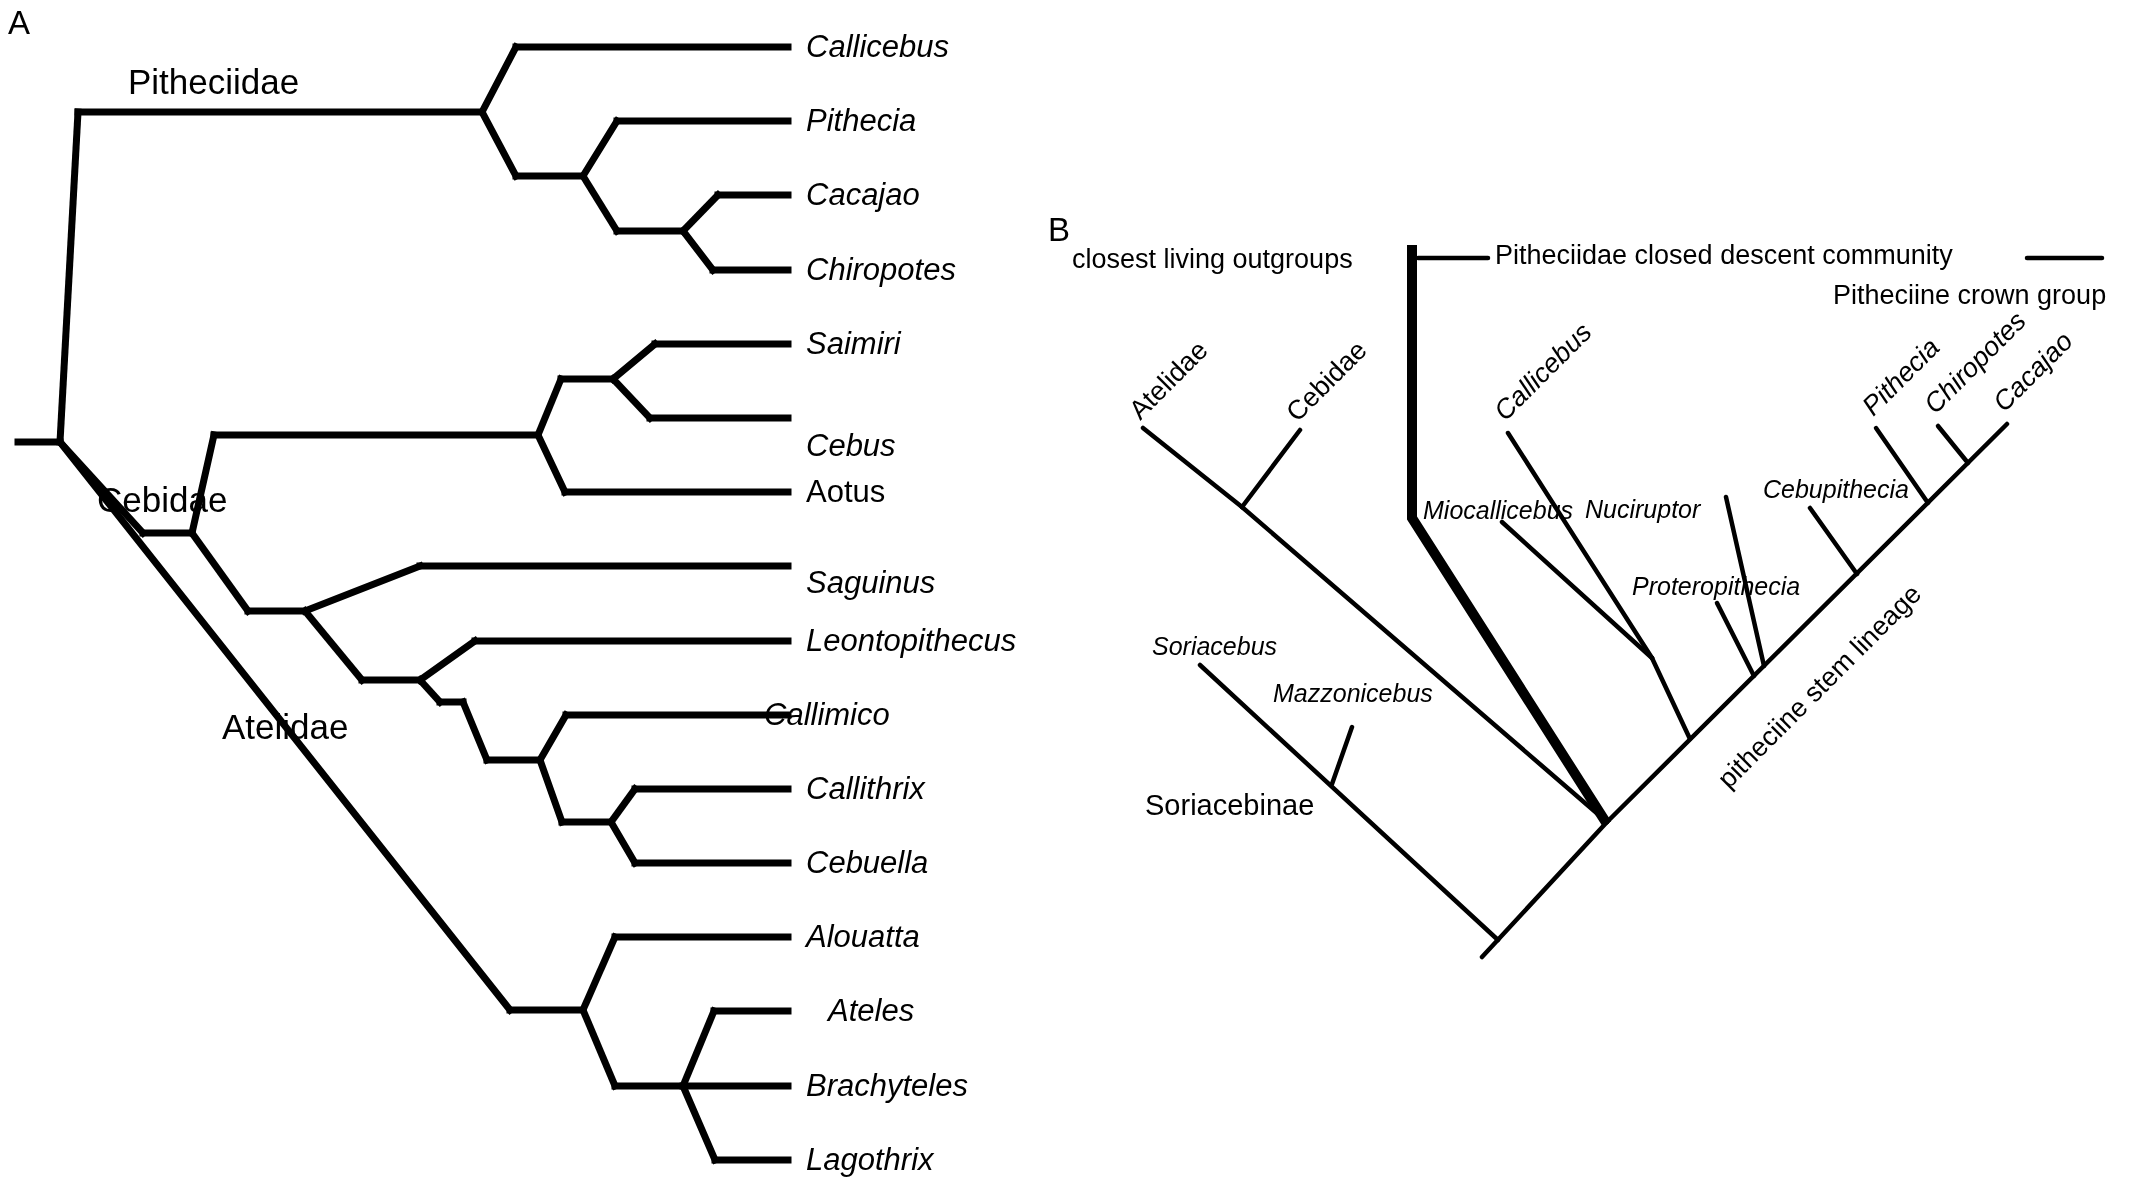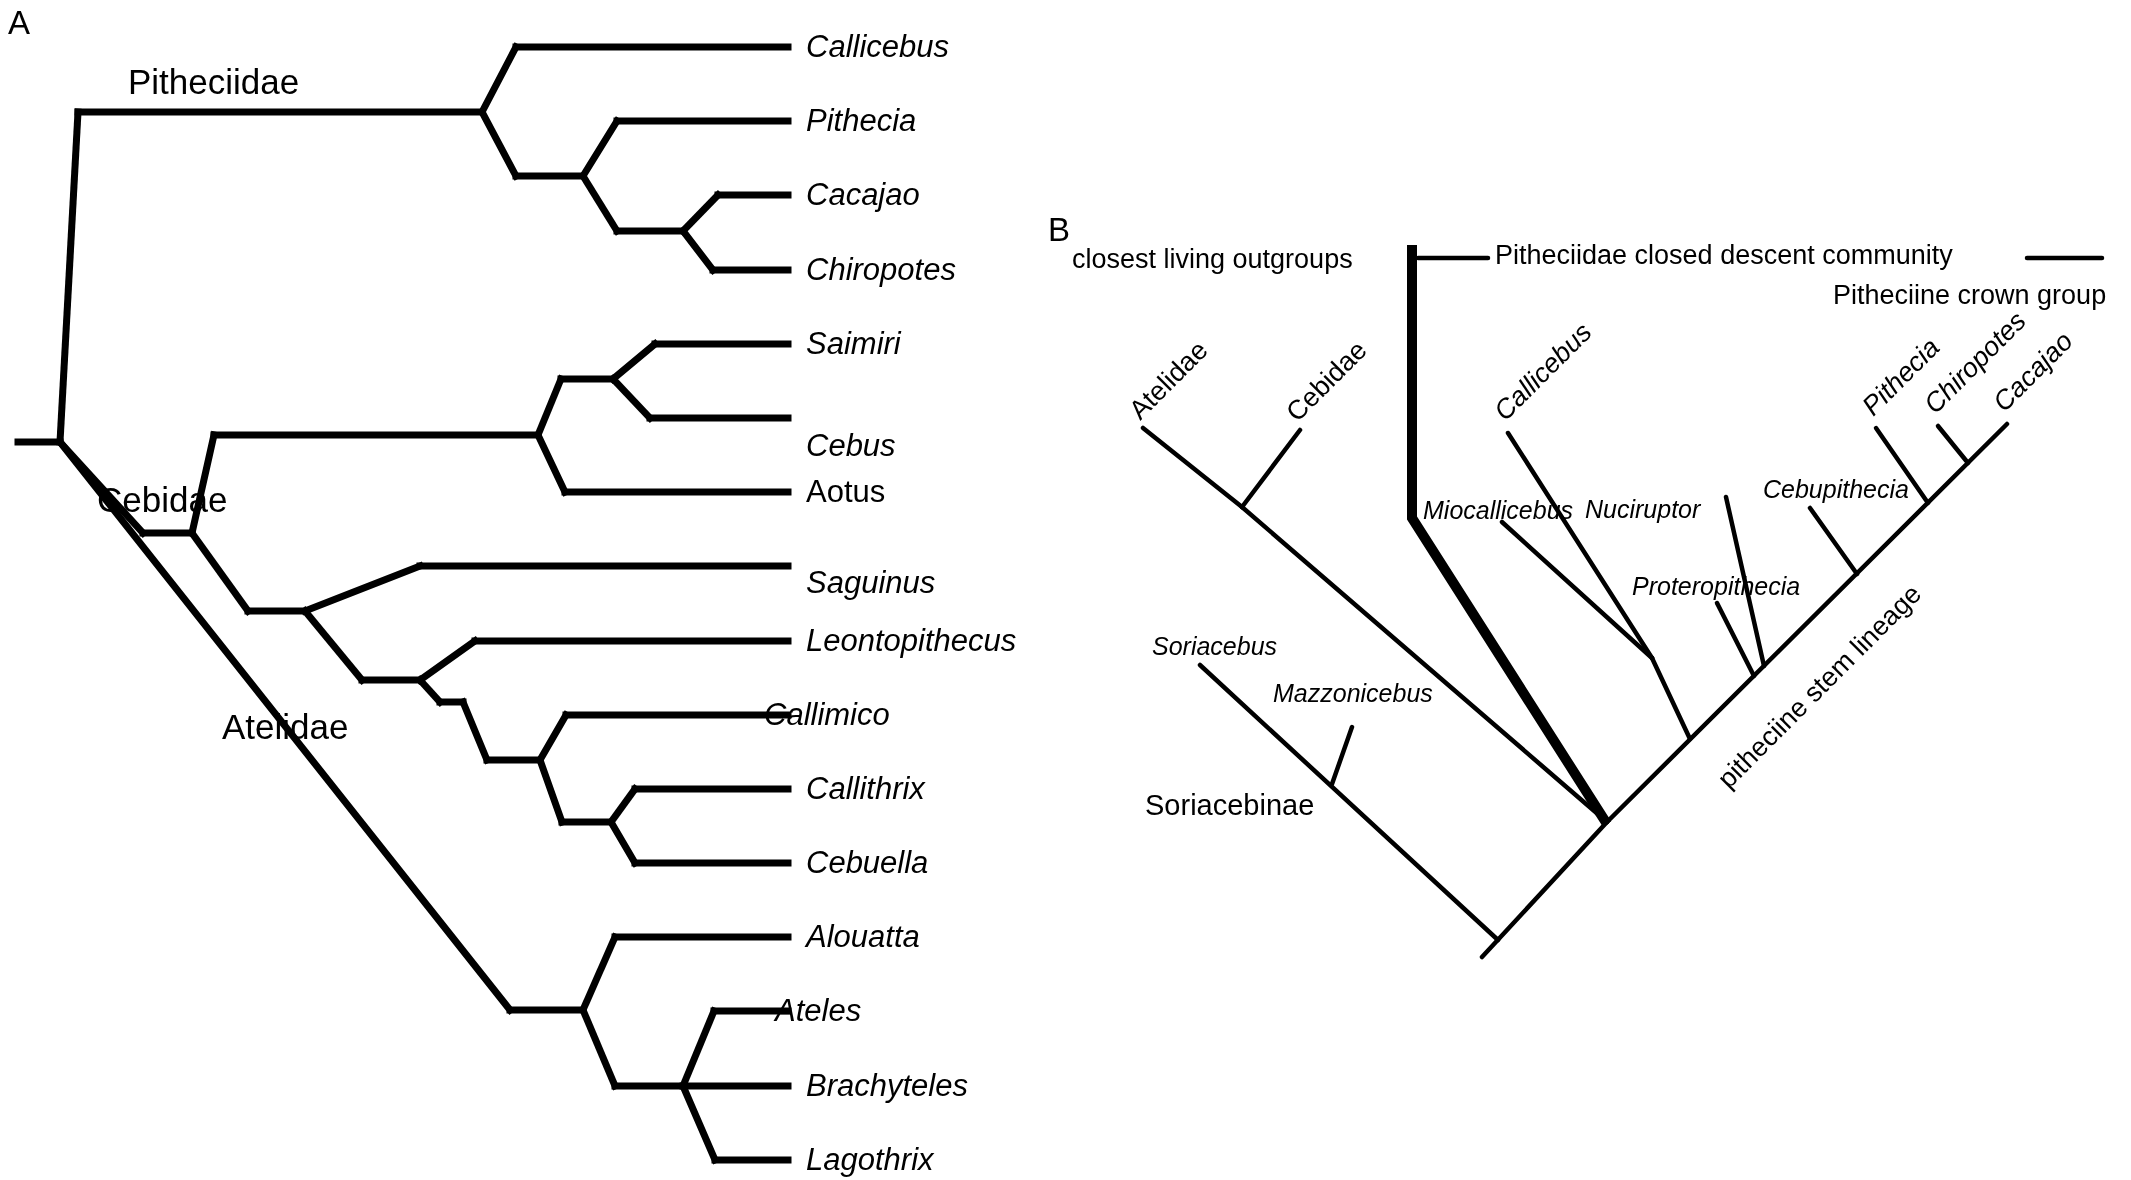--- a/index.html
+++ b/index.html
@@ -135,21 +135,21 @@
       <div class="lbl taxonA" style="left: 806px; top: 253px;">Chiropotes</div>
       <div class="lbl taxonA" style="left: 806px; top: 327px;">Saimiri</div>
       <div class="lbl taxonA" style="left: 806px; top: 401px; margin-top: 28px;">Cebus</div>
       <div class="lbl taxonA upright" style="left: 806px; top: 475px;">Aotus</div>
       <div class="lbl taxonA" style="left: 806px; top: 526px; margin-top: 40px;">Saguinus</div>
       <div class="lbl taxonA" style="left: 806px; top: 624px;">Leontopithecus</div>
       <div class="lbl taxonA" style="left: 764px; top: 698px;">Callimico</div>
       <div class="lbl taxonA" style="left: 806px; top: 772px;">Callithrix</div>
       <div class="lbl taxonA" style="left: 806px; top: 846px;">Cebuella</div>
       <div class="lbl taxonA" style="left: 806px; top: 920px;">Alouatta</div>
-      <div class="lbl taxonA" style="left: 775px; top: 994px;">Ateles</div>
+      <div class="lbl taxonA" style="left: 828px; top: 994px;">Ateles</div>
       <div class="lbl taxonA" style="left: 806px; top: 1069px;">Brachyteles</div>
       <div class="lbl taxonA" style="left: 806px; top: 1143px;">Lagothrix</div>
       <div class="lbl rot" style="left: 1145px; top: 396px;">Atelidae</div>
       <div class="lbl rot" style="left: 1302px; top: 398px;">Cebidae</div>
       <div class="lbl rot it" style="left: 1510px; top: 397px;">Callicebus</div>
       <div class="lbl rot it" style="left: 1878px; top: 392px;">Pithecia</div>
       <div class="lbl rot it" style="left: 1940px; top: 390px;">Chiropotes</div>
       <div class="lbl rot it" style="left: 2009px; top: 388px;">Cacajao</div>
       <div class="lbl fossilB" style="left: 1152px; top: 633px; font-style: italic;">Soriacebus</div>
       <div class="lbl fossilB" style="left: 1273px; top: 680px;">Mazzonicebus</div>

